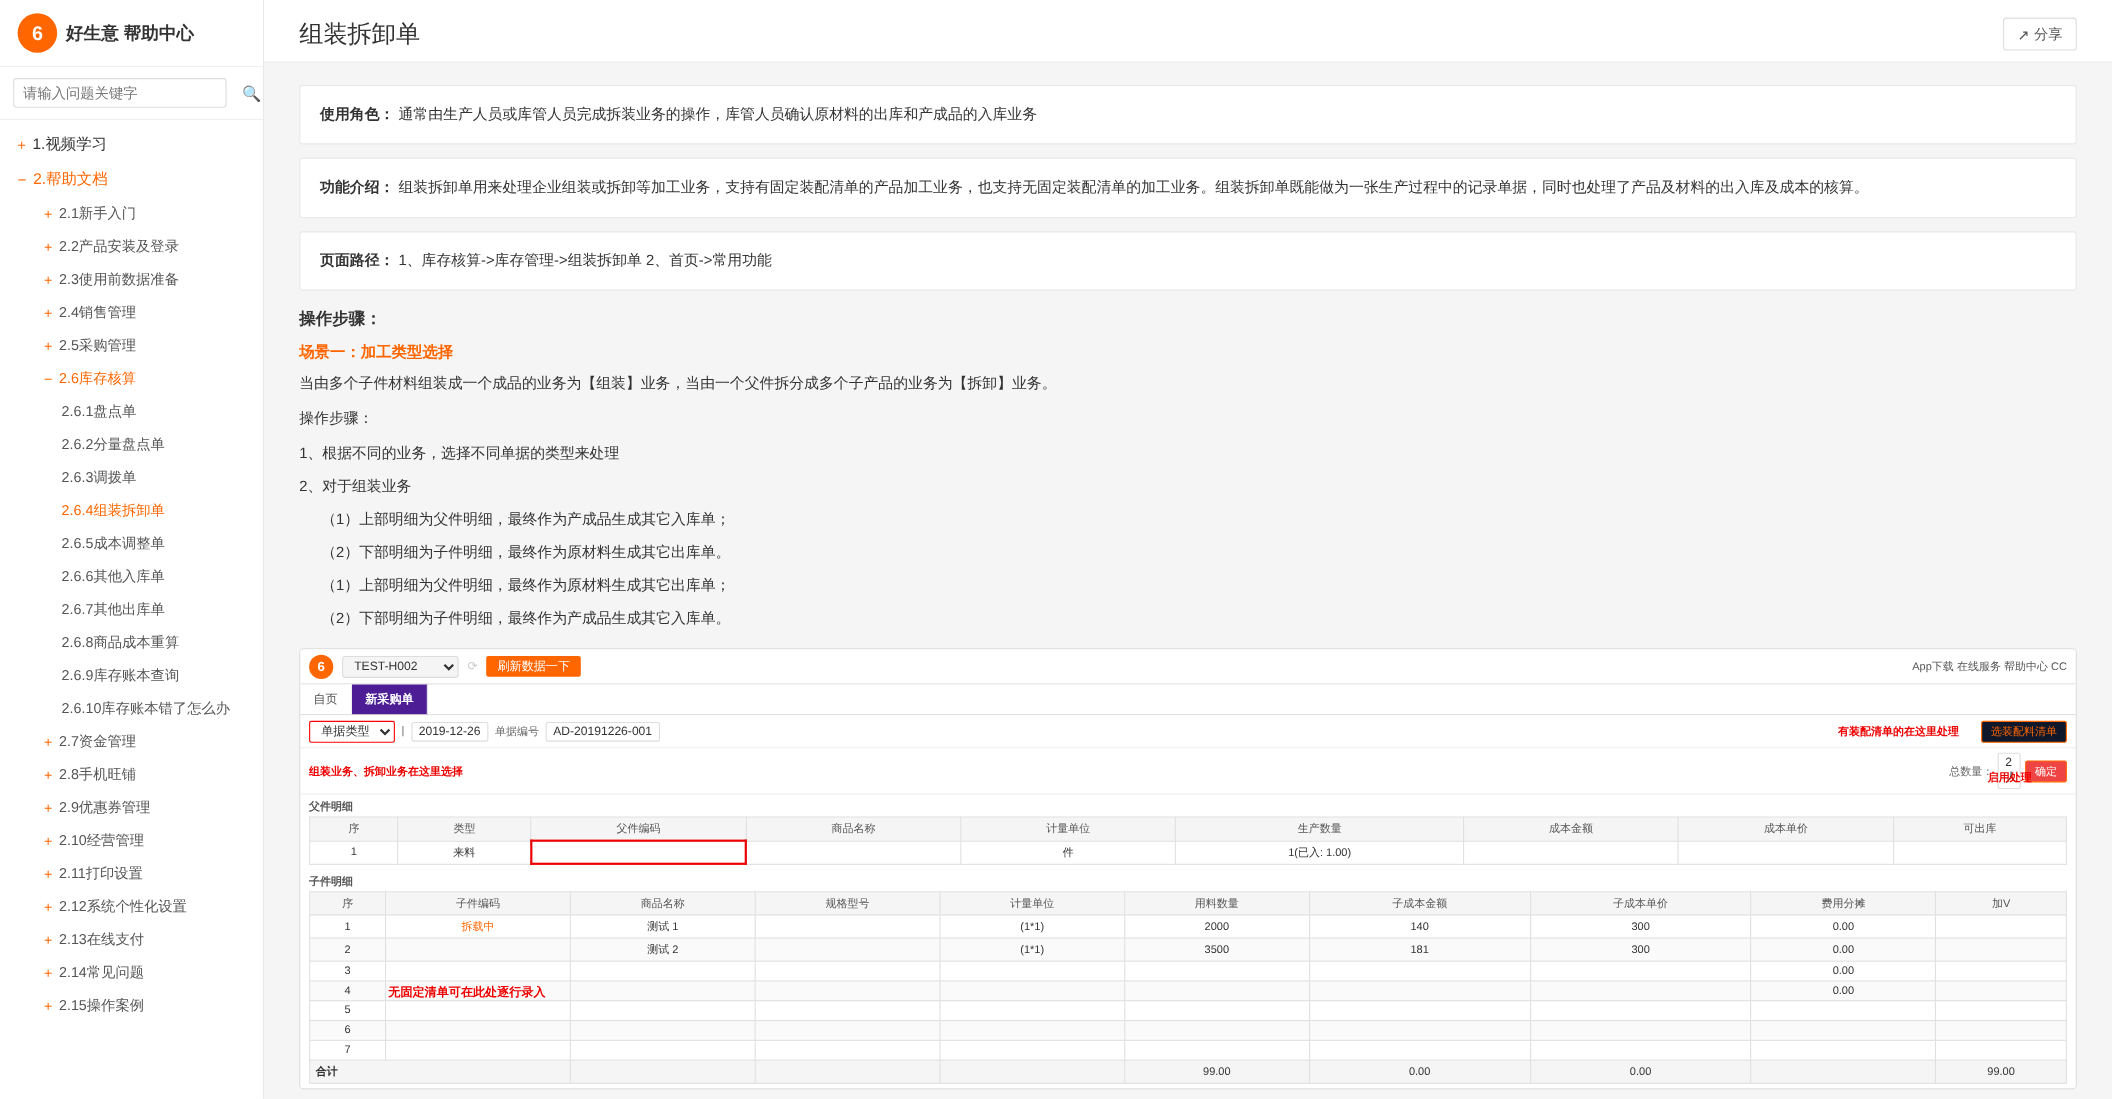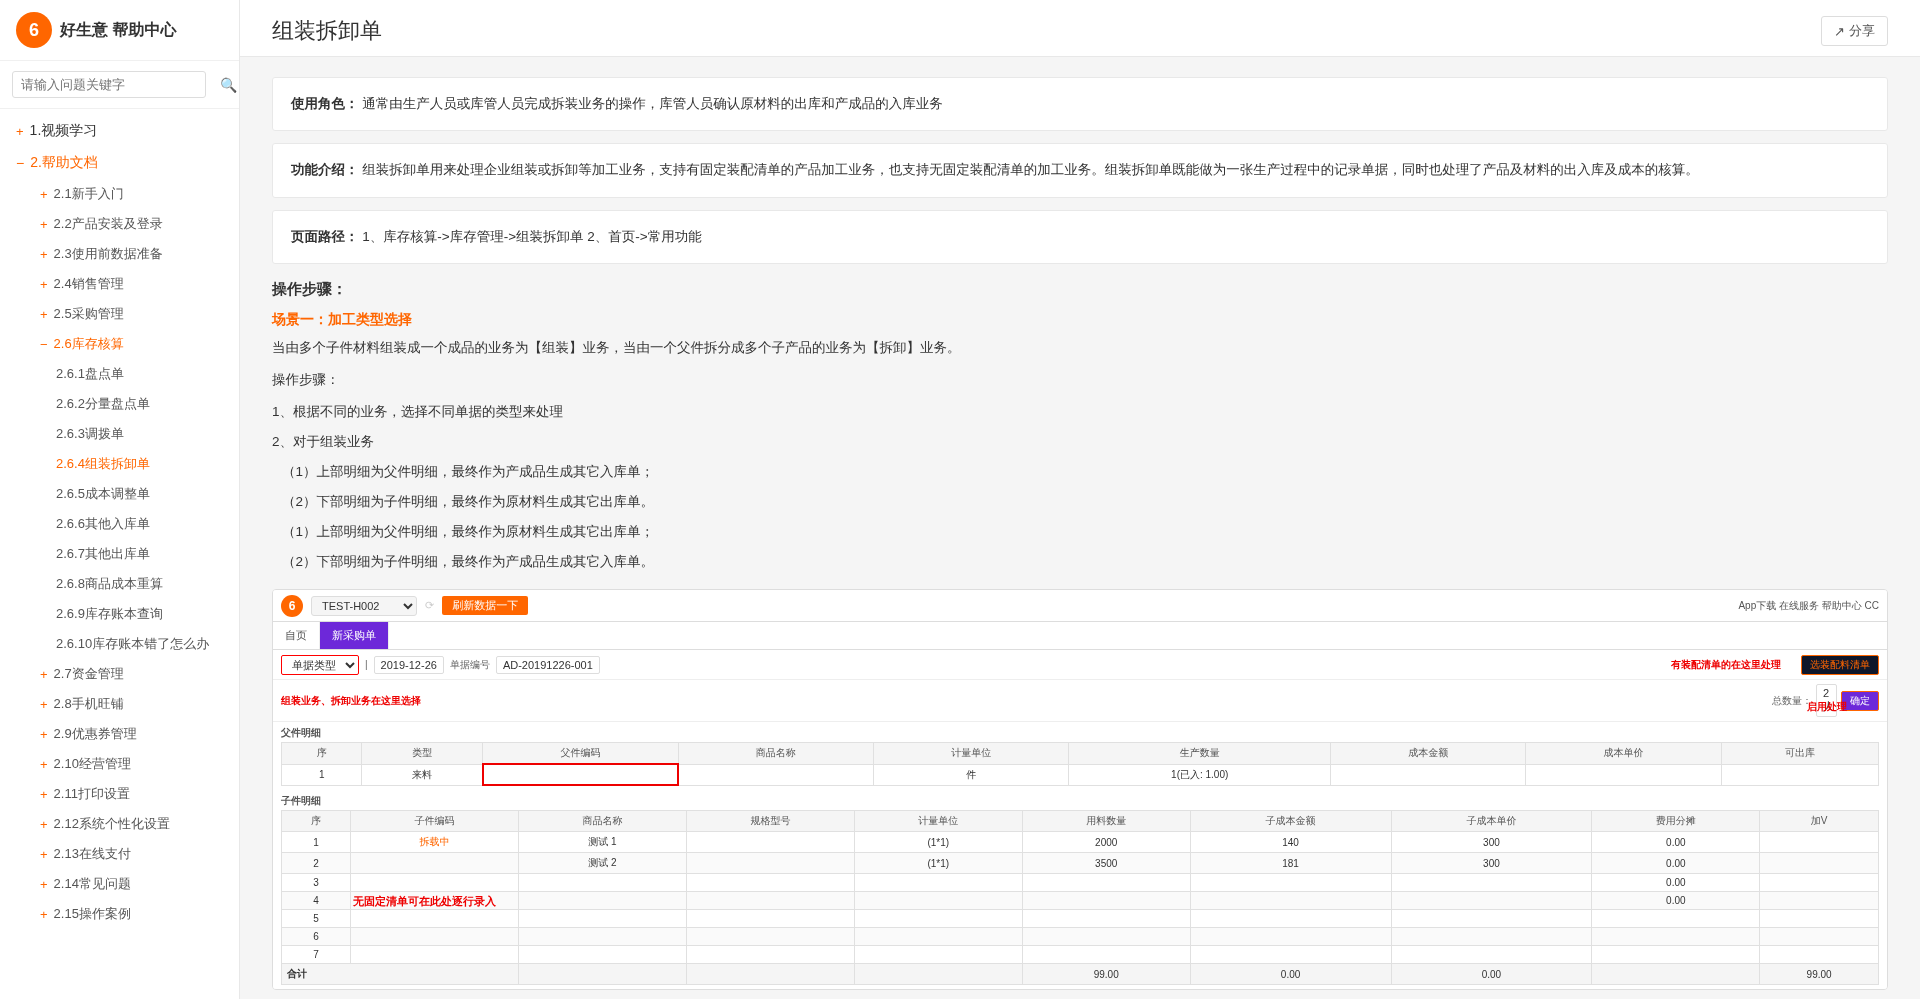--- a/index.html
+++ b/index.html
@@ -171,21 +171,21 @@
       font-size: 13.5px;
       line-height: 1.9;
       margin-bottom: 6px;
     }
     .step-text {
       color: #333;
       font-size: 13.5px;
       line-height: 2;
       margin: 3px 0 3px 0;
     }
-    .indent1 { margin-left: 10px; }
+    .indent1 { margin-left: 20px; }
 
     
     .screenshot-container {
       border: 1px solid #ddd;
       border-radius: 4px;
       overflow: hidden;
       margin-top: 14px;
       background: #f0f0f0;
       position: relative;
     }
@@ -229,43 +229,44 @@
       padding: 0 12px;
       height: 100%;
       display: flex;
       align-items: center;
       font-size: 11px;
       color: #555;
       border-right: 1px solid #eee;
       cursor: pointer;
     }
     .erp-nav-tab.active {
-      background: #6d28d9;
+      background: #4c1d95;
       color: #fff;
+      font-weight: bold;
     }
     .erp-toolbar {
       background: #fff;
       padding: 4px 8px;
       display: flex;
       align-items: center;
       gap: 6px;
       border-bottom: 1px solid #eee;
       height: 30px;
     }
     .erp-btn {
       background: #0f172a;
       border: 1px solid #ddd;
       border-radius: 2px;
       padding: 2px 8px;
       font-size: 10px;
       color: #333;
       cursor: pointer;
     }
     .erp-btn.orange {
-      background: #6d28d9;
+      background: #ef4444;
       color: #fff;
       border-color: #f60;
     }
     .erp-label { font-size: 10px; color: #666; white-space: nowrap; }
     .erp-field {
       border: 1px solid #ddd;
       border-radius: 2px;
       padding: 2px 6px;
       font-size: 11px;
       color: #333;

